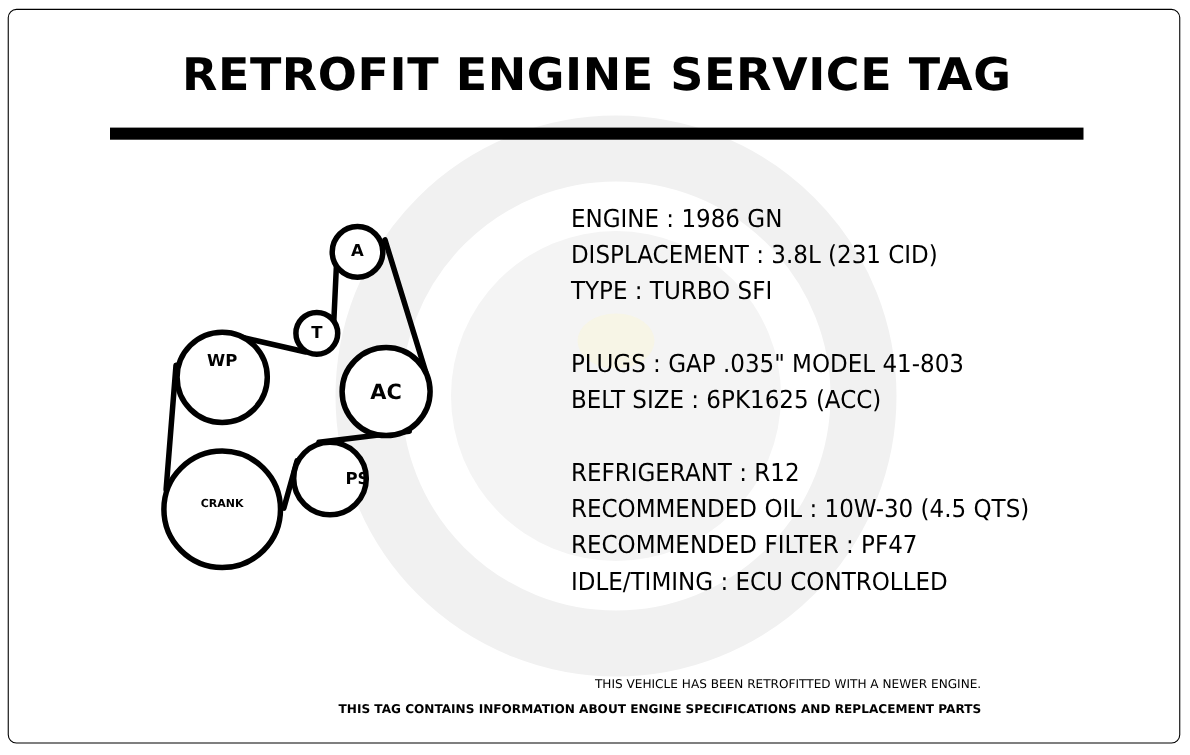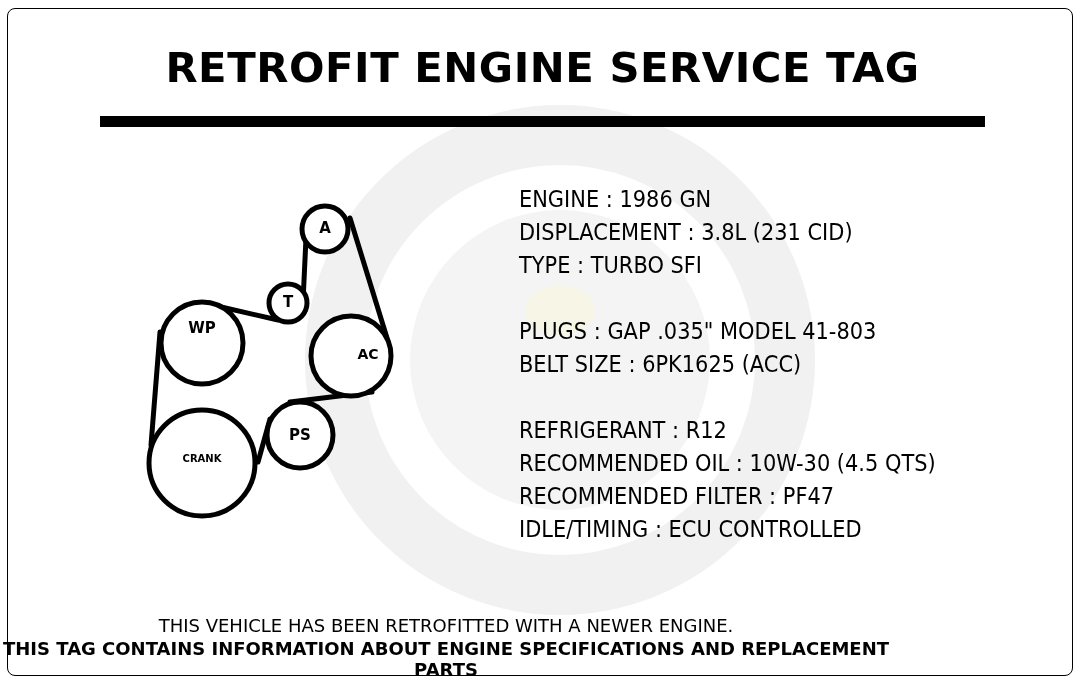--- a/index.html
+++ b/index.html
@@ -4,21 +4,21 @@
 <style>
   html, body { margin:0; padding:0; background:#ffffff; }
   body { width:1082px; height:686px; position:relative; overflow:hidden; font-family:"DejaVu Sans", sans-serif; color:#000; }
   .tag { position:absolute; left:7px; top:8px; width:1066px; height:668px; border:1.5px solid #000; border-radius:8px; box-sizing:border-box; background:#fff; }
   .watermark { position:absolute; left:0; top:0; width:1082px; height:686px; pointer-events:none; }
   .title { position:absolute; left:100px; width:885px; top:44px; text-align:center; font-family:"DejaVu Sans", sans-serif; font-weight:bold; font-size:41px; letter-spacing:0.5px; transform:scaleX(1.02); }
   .rule { position:absolute; left:100px; top:116px; width:885px; height:11px; background:#000; }
   .diagram { position:absolute; left:140px; top:195px; width:280px; height:340px; }
   .specs { position:absolute; left:519px; top:183px; font-family:"DejaVu Sans", sans-serif; font-size:22.5px; line-height:33px; transform-origin:left top; transform:scaleX(0.93); }
   .specs .gap { height:33px; }
-  .footer { position:absolute; left:0; width:892px; text-align:center; font-family:"DejaVu Sans", sans-serif; font-size:18px; }
+  .footer { position:absolute; left:0; width:892px; text-align:right; font-family:"DejaVu Sans", sans-serif; font-size:11px; }
   .f1 { top:615px; }
   .f2 { top:638px;font-weight:bold; }
   .pulley-label { font-family:"DejaVu Sans", sans-serif; font-weight:bold; }
 </style>
 </head>
 <body>
 
 <div class="tag"></div>
 
 <svg class="watermark" viewBox="0 0 1082 686">
@@ -50,22 +50,22 @@
     <circle cx="202" cy="343" r="41"></circle>
     <circle cx="351" cy="356" r="40"></circle>
     <circle cx="300" cy="435" r="33"></circle>
     <circle cx="202" cy="463" r="53"></circle>
   </g>
 </svg>
 
 <div class="pulley-label" style="position:absolute;left:305px;top:219px;width:40px;text-align:center;font-size:15px;">A</div>
 <div class="pulley-label" style="position:absolute;left:268px;top:293px;width:40px;text-align:center;font-size:15px;">T</div>
 <div class="pulley-label" style="position:absolute;left:172px;top:319px;width:60px;text-align:center;font-size:15px;">WP</div>
-<div class="pulley-label" style="position:absolute;left:338px;top:346px;width:60px;text-align:center;font-size:14px;">AC</div>
-<div class="pulley-label" style="position:absolute;left:270px;top:426px;width:60px;text-align:center;font-size:15px;">PS</div>
+<div class="pulley-label" style="position:absolute;left:321px;top:346px;width:60px;text-align:center;font-size:19px;">AC</div>
+<div class="pulley-label" style="position:absolute;left:270px;top:426px;width:60px;text-align:center;font-size:15px;padding-left:25px;">PS</div>
 <div class="pulley-label" style="position:absolute;left:152px;top:453px;width:100px;text-align:center;font-size:10px;">CRANK</div>
 
 <div class="specs">
   <div>ENGINE : 1986 GN</div>
   <div>DISPLACEMENT : 3.8L (231 CID)</div>
   <div>TYPE : TURBO SFI</div>
   <div class="gap"></div>
   <div>PLUGS : GAP .035" MODEL 41-803</div>
   <div>BELT SIZE : 6PK1625 (ACC)</div>
   <div class="gap"></div>

